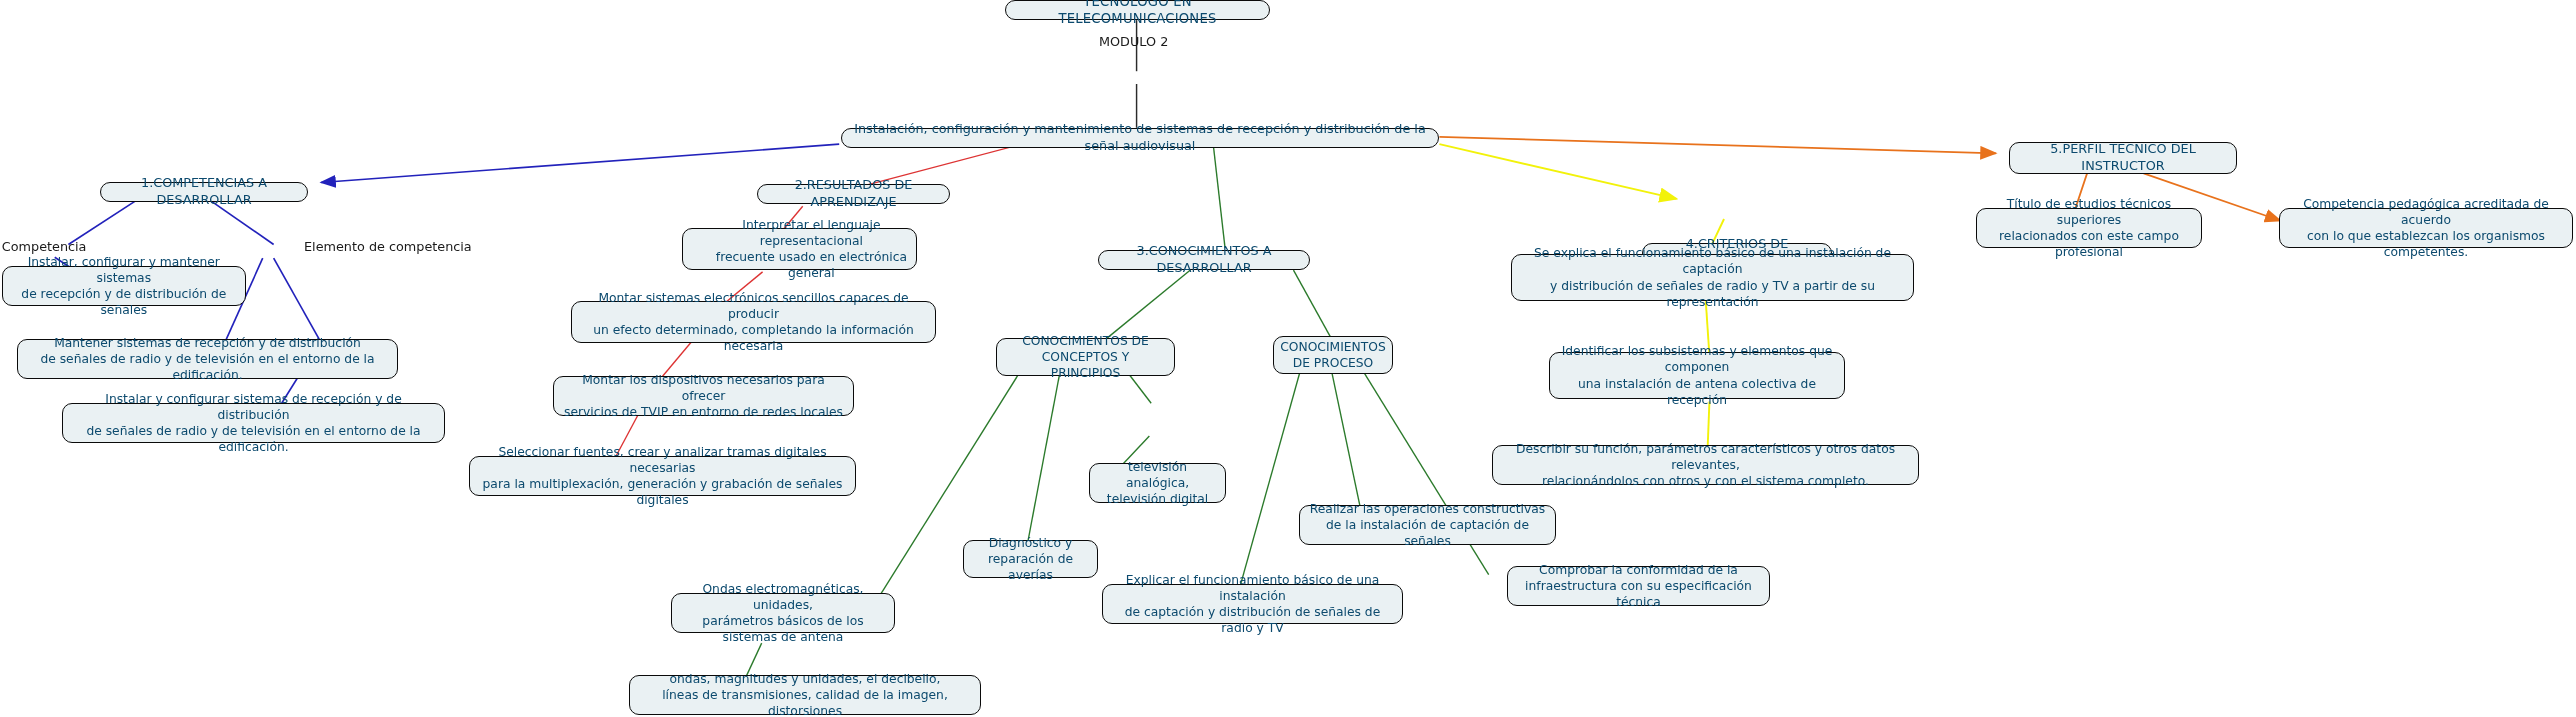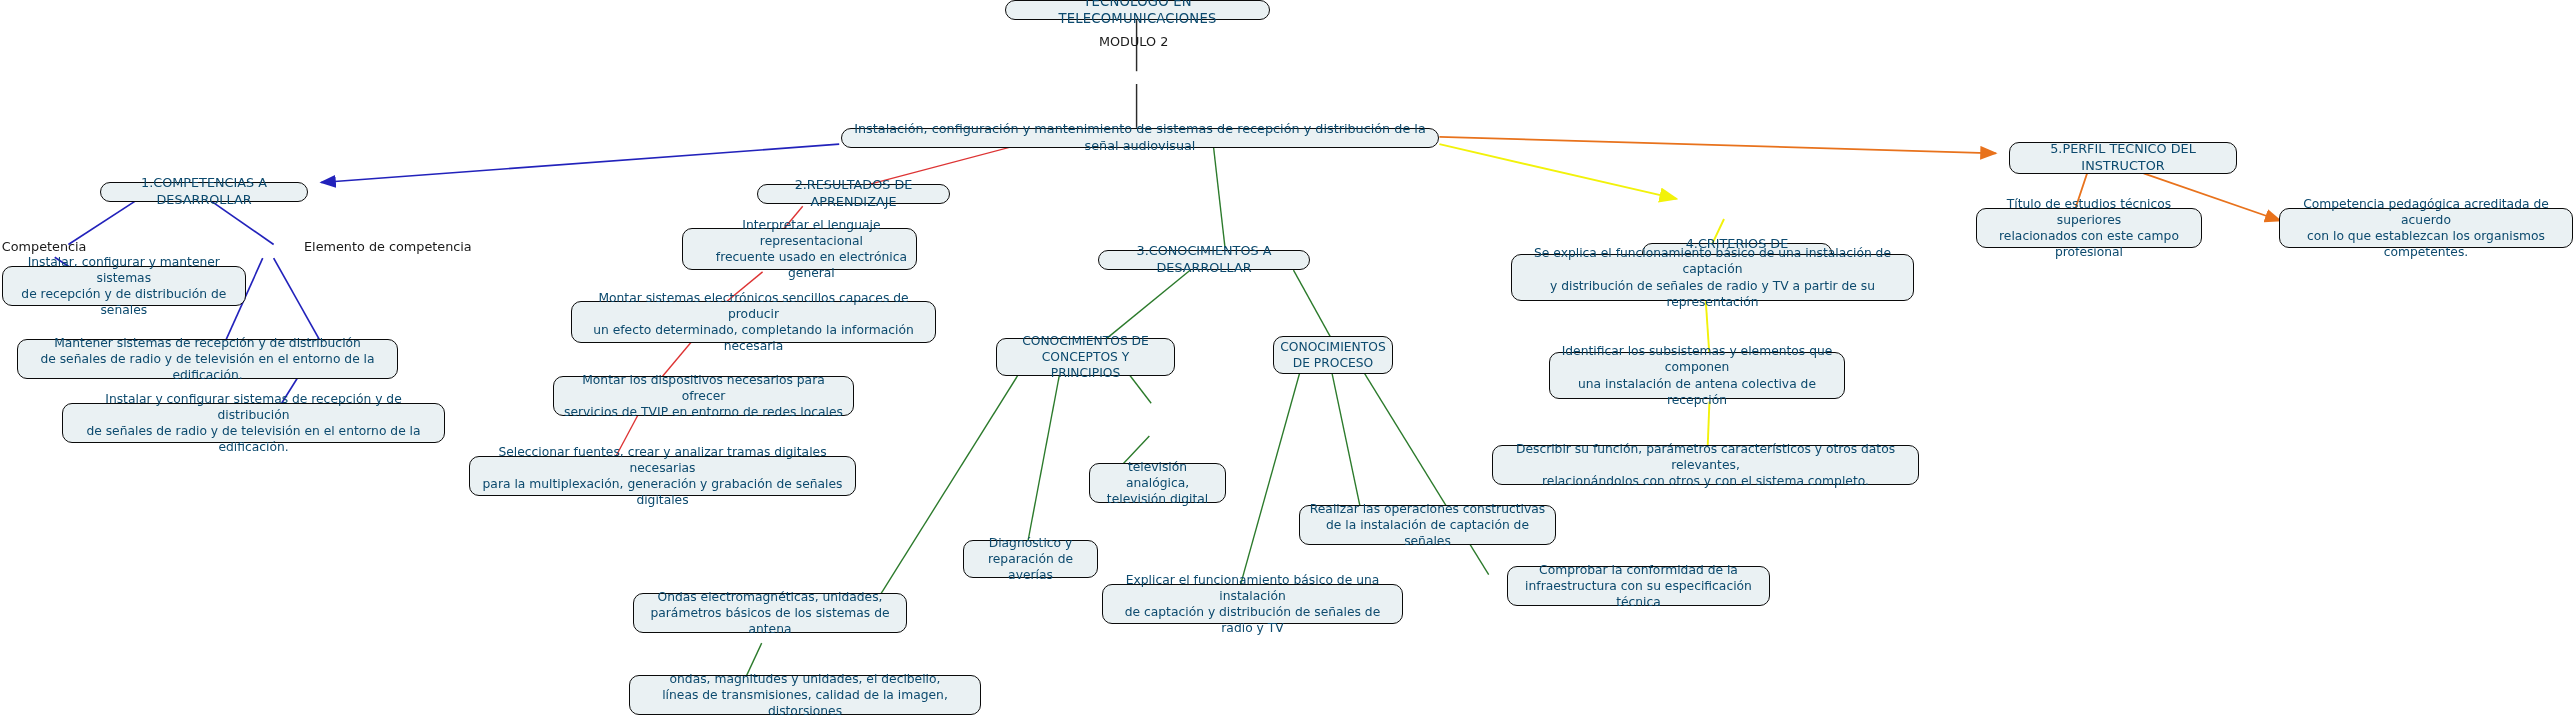--- a/index.html
+++ b/index.html
@@ -145,21 +145,21 @@
 un efecto determinado, completando la información necesaria</div>
   <div class="node" style="left:553px; top:376px; width:301px; height:40px;">Montar los dispositivos necesarios para ofrecer
 servicios de TVIP en entorno de redes locales</div>
   <div class="node" style="left:469px; top:456px; width:387px; height:40px;">Seleccionar fuentes, crear y analizar tramas digitales necesarias
 para la multiplexación, generación y grabación de señales digitales</div>
 
   <div class="node branch" style="left:1098px; top:250px; width:212px; height:20px;">3.CONOCIMIENTOS A DESARROLLAR</div>
 
   <div class="node" style="left:996px; top:338px; width:179px; height:38px;">CONOCIMIENTOS DE
 CONCEPTOS Y PRINCIPIOS</div>
-  <div class="node" style="left:633px; top:593px; width:274px; height:40px;">Ondas electromagnéticas, unidades,
+  <div class="node" style="left:671px; top:593px; width:224px; height:40px;">Ondas electromagnéticas, unidades,
 parámetros básicos de los sistemas de antena</div>
   <div class="node" style="left:629px; top:675px; width:352px; height:40px;">ondas, magnitudes y unidades, el decibelio,
 líneas de transmisiones, calidad de la imagen, distorsiones</div>
   <div class="node" style="left:963px; top:540px; width:135px; height:38px;">Diagnóstico y
 reparación de averías</div>
   <div class="node" style="left:1089px; top:463px; width:137px; height:40px;">televisión analógica,
 televisión digital</div>
 
   <div class="node" style="left:1273px; top:336px; width:120px; height:38px;">CONOCIMIENTOS
 DE PROCESO</div>

